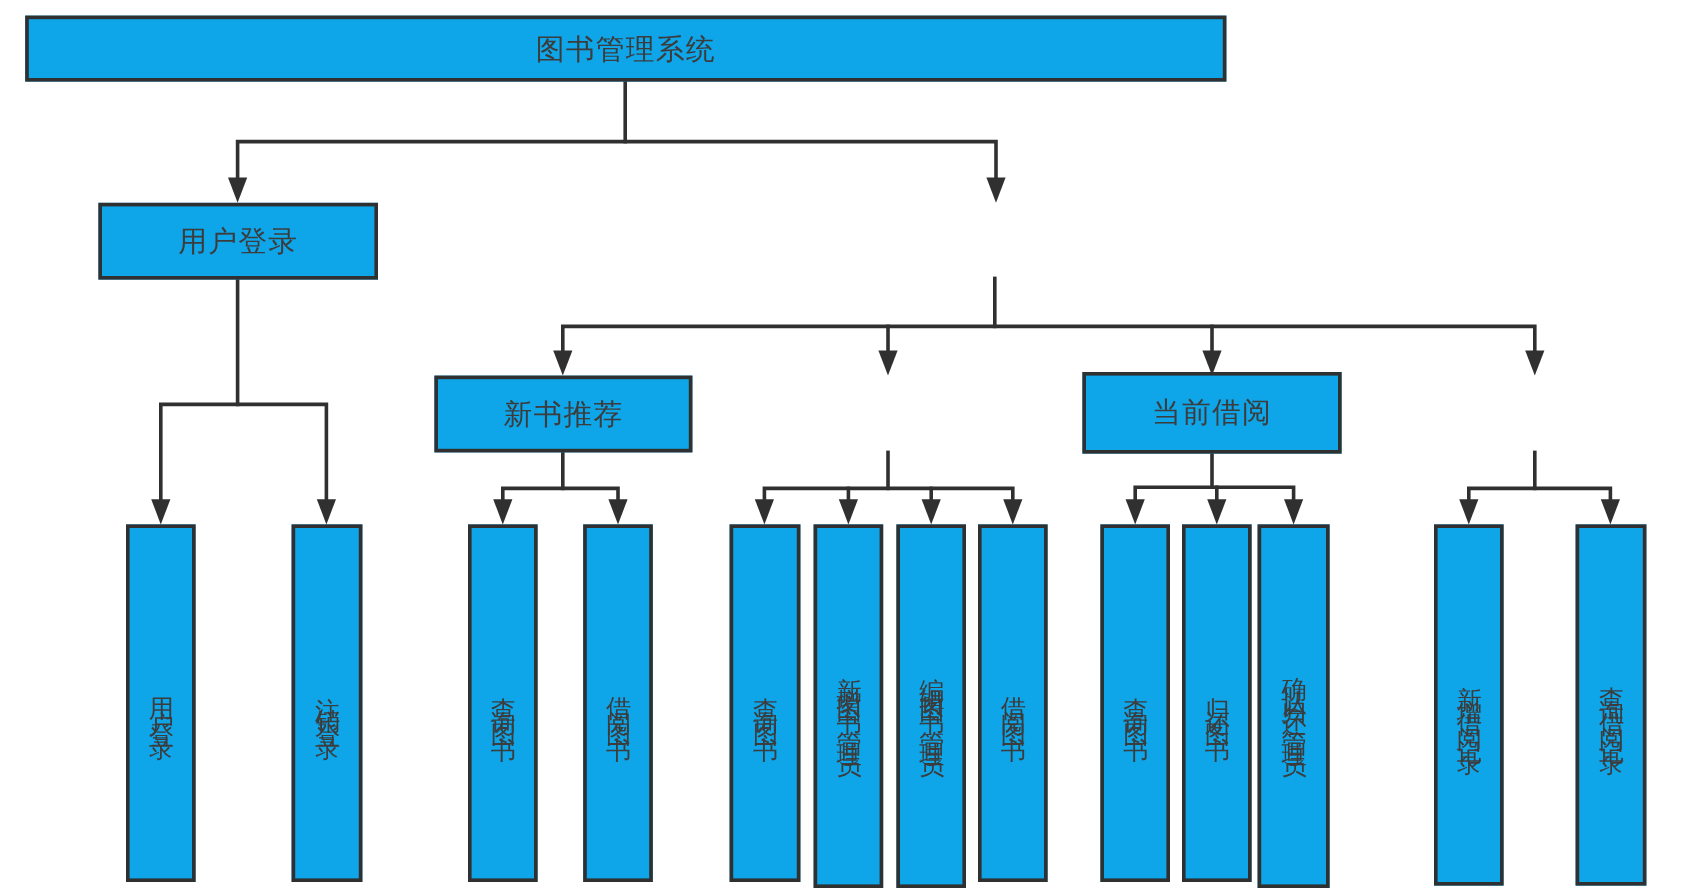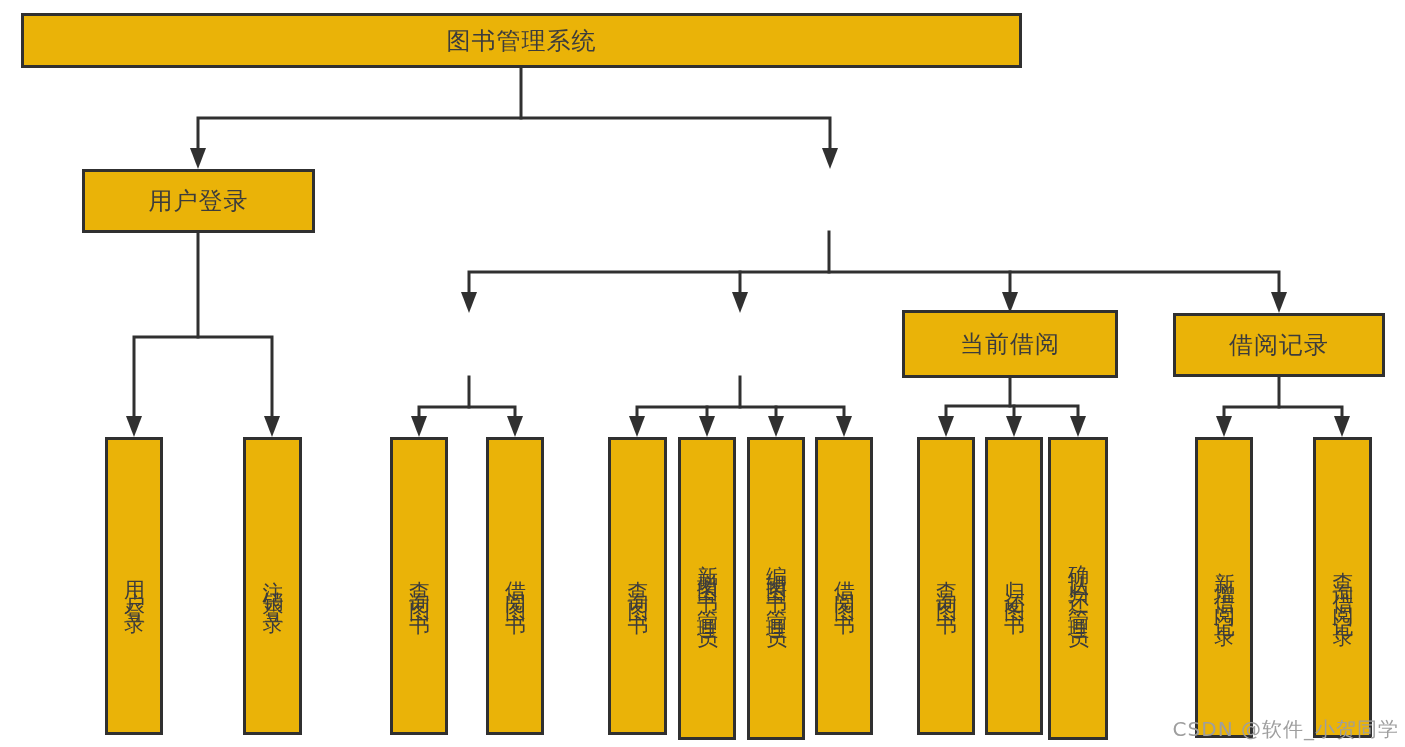--- a/index.html
+++ b/index.html
@@ -6,21 +6,21 @@
   .stage{
     position:relative;width:1405px;height:747px;overflow:hidden;
     background:var(--background,#fff);
     font-family:"DejaVu Sans","Liberation Sans",sans-serif;
     color:var(--text,#3c3c3c);
   }
   .wires{position:absolute;left:0;top:0;color:var(--line,#303030);}
   .node{
     position:absolute;box-sizing:border-box;
     border:3px solid var(--line,#303030);
-    background:#eab308;
+    background:#0ea5e9;
     display:flex;align-items:center;justify-content:center;
   }
   .hbox{font-size:24px;letter-spacing:1px;white-space:nowrap;}
   .vbox .vtext{
     writing-mode:vertical-rl;text-orientation:mixed;
     font-size:21px;line-height:1;letter-spacing:11px;
     white-space:nowrap;
   }
   .vbox.tight .vtext{letter-spacing:9px;}
   .watermark{
@@ -83,22 +83,22 @@
       <polygon points="1070,416 1086,416 1078,437"></polygon>
       <polygon points="1216,416 1232,416 1224,437"></polygon>
       <polygon points="1334,416 1350,416 1342,437"></polygon>
     </g>
   </svg>
 
   <div class="node hbox" style="left:21px;top:13px;width:1001px;height:55px;">图书管理系统</div>
 
   <div class="node hbox" style="left:82px;top:169px;width:233px;height:64px;">用户登录</div>
 
+  <div class="node hbox" style="left:362px;top:313px;width:215px;height:64px;">新书推荐</div>
   <div class="node hbox" style="left:902px;top:310px;width:216px;height:68px;">当前借阅</div>
-  <div class="node hbox" style="left:1173px;top:313px;width:212px;height:64px;">借阅记录</div>
 
   <div class="node vbox" style="left:105px;top:437px;width:58px;height:298px;">
     <span class="vtext">用户登录</span>
   </div>
   <div class="node vbox" style="left:243px;top:437px;width:59px;height:298px;">
     <span class="vtext">注销登录</span>
   </div>
 
   <div class="node vbox" style="left:390px;top:437px;width:58px;height:298px;">
     <span class="vtext">查询图书</span>
@@ -130,14 +130,13 @@
     <span class="vtext">确认归还（管理员）</span>
   </div>
 
   <div class="node vbox" style="left:1195px;top:437px;width:58px;height:301px;">
     <span class="vtext">新增借阅记录</span>
   </div>
   <div class="node vbox" style="left:1313px;top:437px;width:59px;height:301px;">
     <span class="vtext">查询借阅记录</span>
   </div>
 
-  <div class="watermark">CSDN @软件_小贺同学</div>
 </div>
 
 </body></html>

